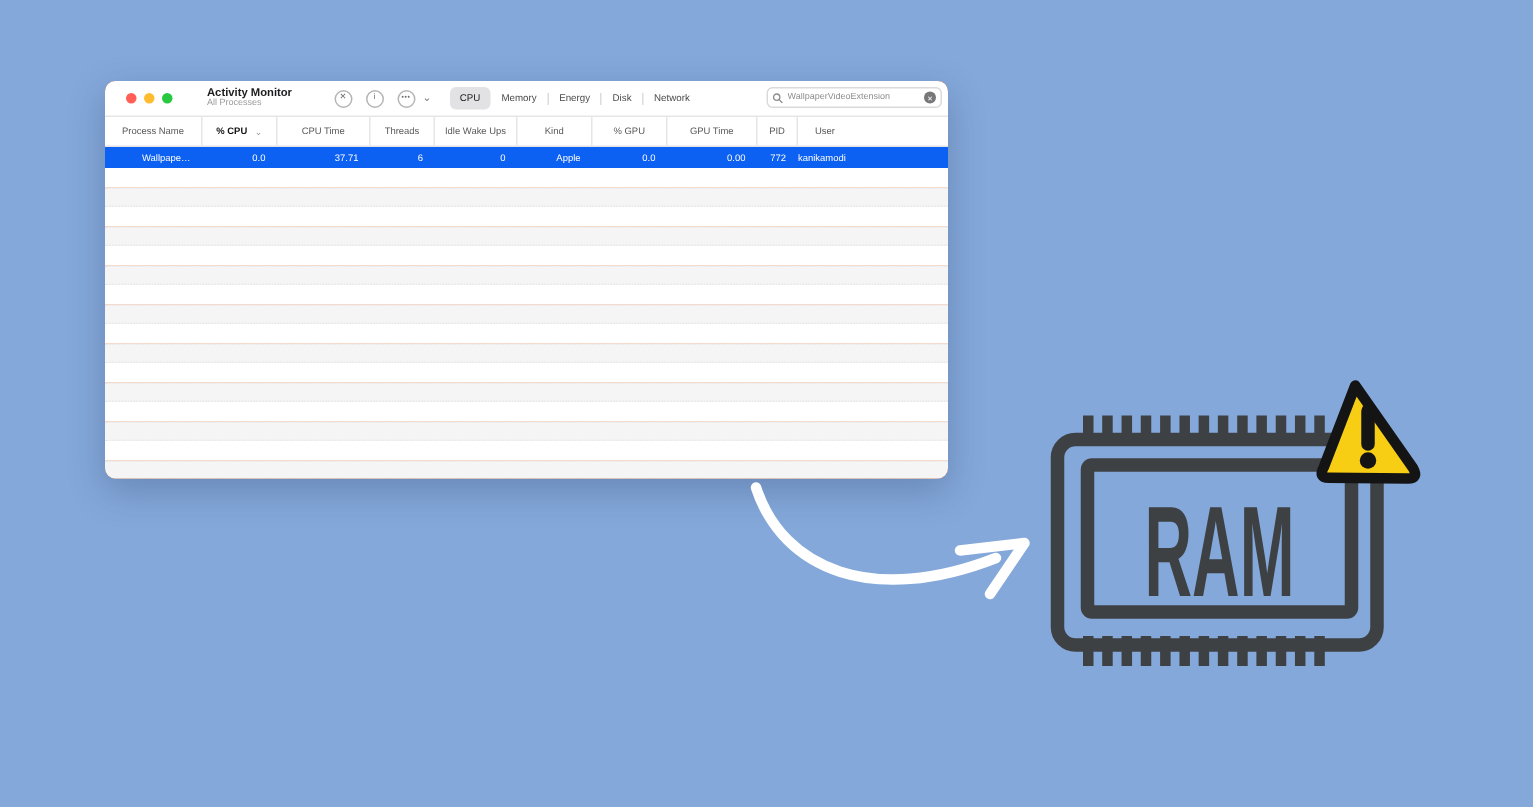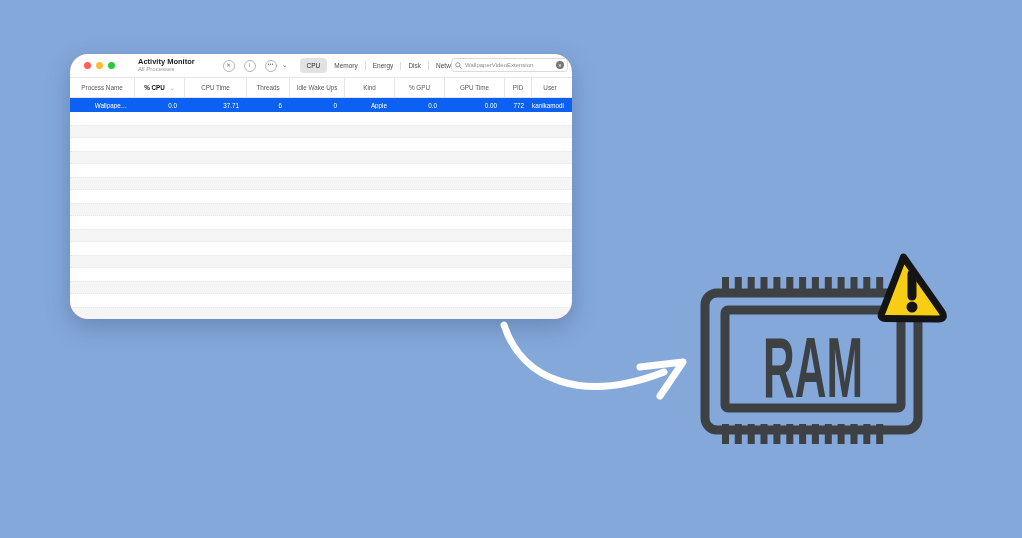--- a/index.html
+++ b/index.html
@@ -7,23 +7,23 @@
     width: 1022px; height: 538px;
     overflow: hidden;
     font-family: "Liberation Sans", sans-serif;
     background: var(--bg, #84a8da);
   }
   .stage { position: relative; width: 1022px; height: 538px; }
 
   
   .window {
     position: absolute; left: 70px; top: 54px;
-    width: 502px; height: 265px;
+    width: 562px; height: 265px;
     background: #f97316;
-    border-radius: 18px;
+    border-radius: 7px;
     box-shadow: 0 8px 24px rgba(20,40,80,0.25);
     overflow: hidden;
   }
   .toolbar {
     position: relative; height: 23px;
     border-bottom: 1px solid #e6e6e6;
     display: flex; align-items: center;
     background: #ffffff;
   }
   .traffic-lights { display: flex; gap: 5px; margin-left: 14px; }

